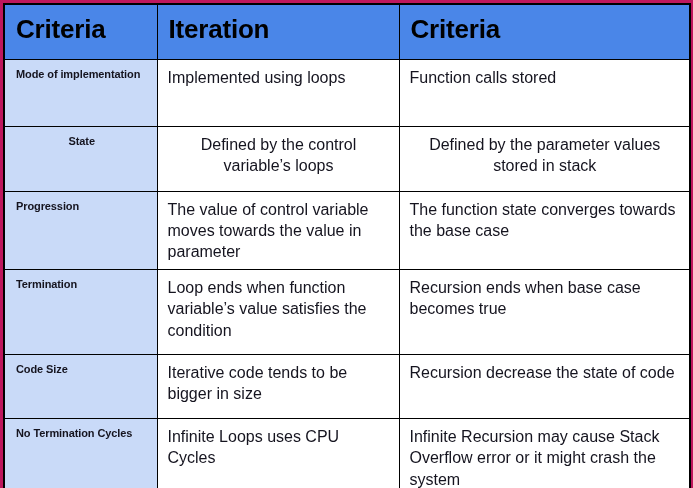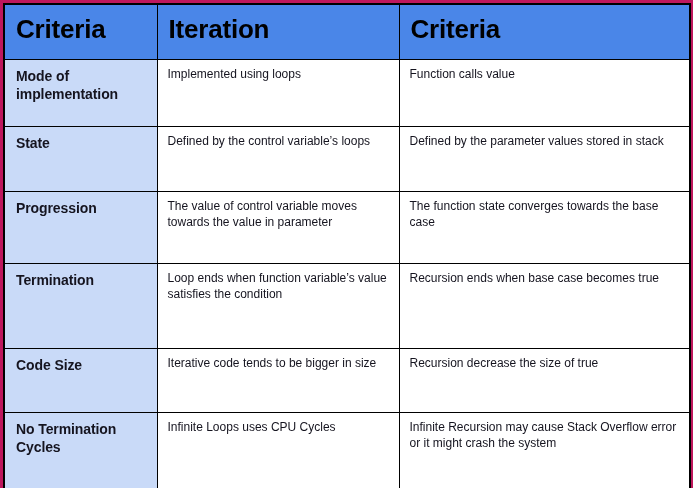--- a/index.html
+++ b/index.html
@@ -50,41 +50,41 @@
     font-size: 26px;
     font-weight: bold;
     line-height: 1.05;
     letter-spacing: -0.2px;
     padding: 2px 9px 6px 11px;
     color: #000000;
   }
 
   
   tbody td {
-    font-size: 12px;
+    font-size: 16px;
     line-height: 1.32;
   }
 
   tbody td.criteria-cell {
     background: #c9daf8;
     font-weight: bold;
-    font-size: 14px;
+    font-size: 11px;
     padding-left: 11px;
     letter-spacing: -0.1px;
   }
 
   tbody td.body-cell {
     background: #ffffff;
     font-weight: normal;
     padding-left: 10px;
   }
 
   
   tr[data-rowh="r0"] td { height: 52px; }
-  tr[data-rowh="r1"] td { height: 50px; }
+  tr[data-rowh="r1"] td { height: 50px; text-align: center; }
   tr[data-rowh="r2"] td { height: 57px; }
   tr[data-rowh="r3"] td { height: 70px; }
   tr[data-rowh="r4"] td { height: 49px; margin-left: 48px; }
   tr[data-rowh="r5"] td { height: 70px; }
 
   .cell-text { display: block; white-space: pre-line; }
 </style>
 </head>
 <body>
 
@@ -106,21 +106,21 @@
 
     <tbody>
       <tr data-rowh="r0">
         <td class="criteria-cell">
             <span class="cell-text">Mode of implementation</span>
           </td>
         <td class="body-cell">
             <span class="cell-text">Implemented using loops</span>
           </td>
         <td class="body-cell">
-            <span class="cell-text">Function calls value</span>
+            <span class="cell-text">Function calls stored</span>
           </td>
       </tr>
       <tr data-rowh="r1">
         <td class="criteria-cell">
             <span class="cell-text">State</span>
           </td>
         <td class="body-cell">
             <span class="cell-text">Defined by the control variable’s loops</span>
           </td>
         <td class="body-cell">
@@ -150,21 +150,21 @@
           </td>
       </tr>
       <tr data-rowh="r4">
         <td class="criteria-cell">
             <span class="cell-text">Code Size</span>
           </td>
         <td class="body-cell">
             <span class="cell-text">Iterative code tends to be bigger in size</span>
           </td>
         <td class="body-cell">
-            <span class="cell-text">Recursion decrease the size of true</span>
+            <span class="cell-text">Recursion decrease the state of code</span>
           </td>
       </tr>
       <tr data-rowh="r5">
         <td class="criteria-cell">
             <span class="cell-text">No Termination Cycles</span>
           </td>
         <td class="body-cell">
             <span class="cell-text">Infinite Loops uses CPU Cycles</span>
           </td>
         <td class="body-cell">

